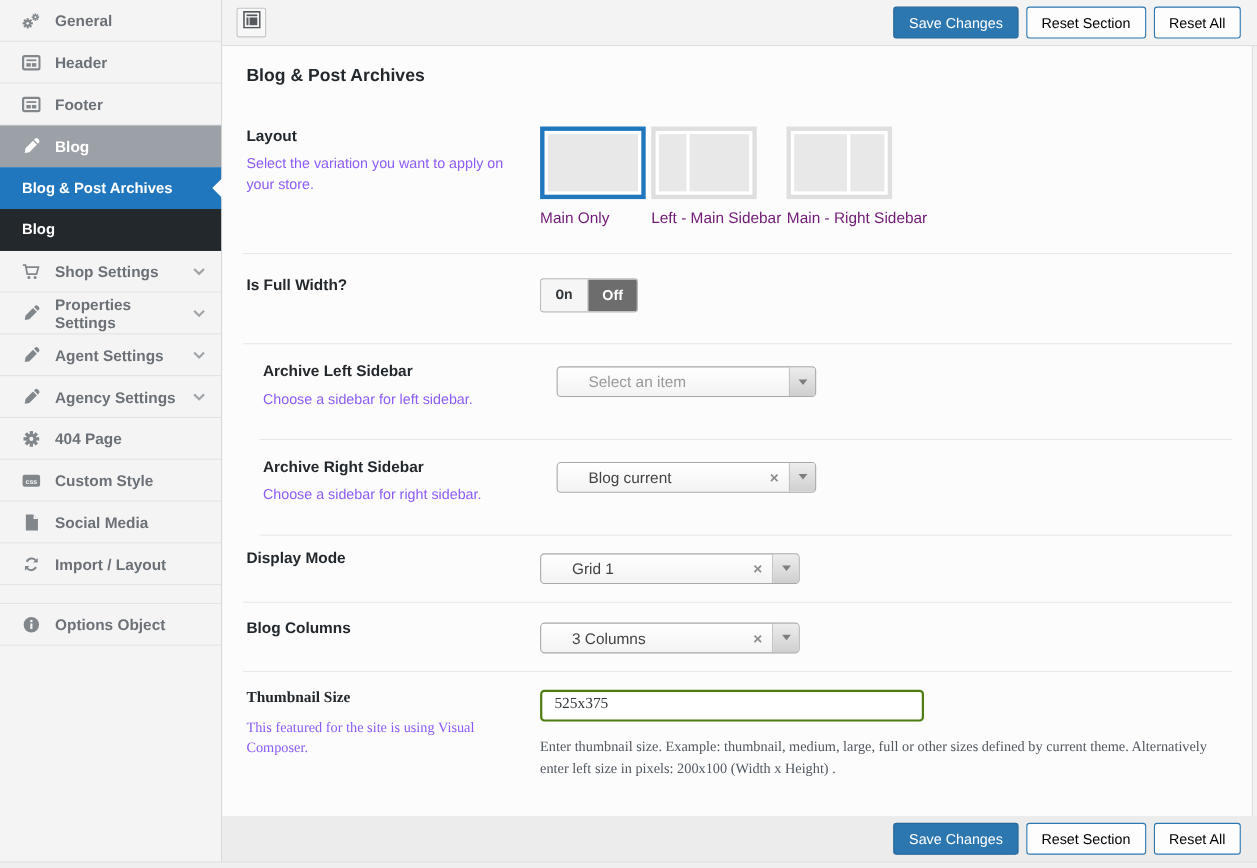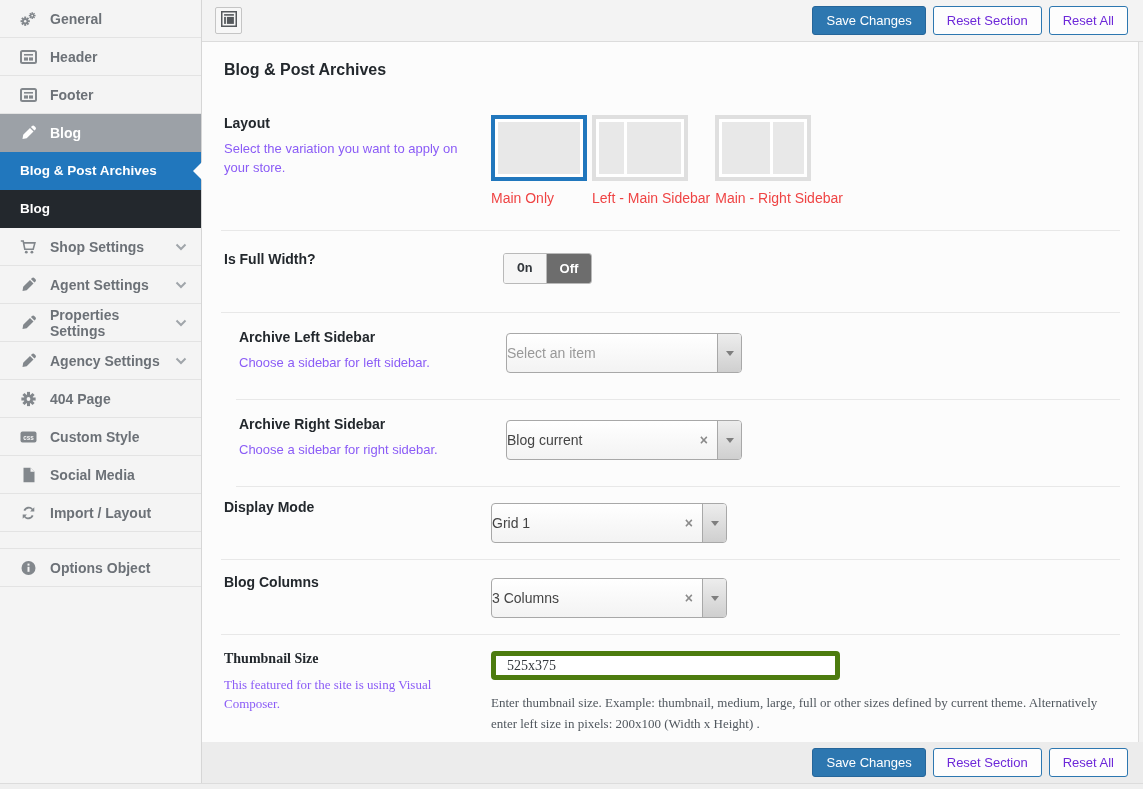--- a/index.html
+++ b/index.html
@@ -43,83 +43,83 @@
   .expand-btn {
     width:27px; height:27px; border:1px solid #c5c5c5; border-radius:2px;
     background:#f7f7f7; display:flex; align-items:center; justify-content:center; cursor:pointer;
   }
   .bar-buttons { margin-left:auto; display:flex; gap:7px; }
   .btn {
     font-family:inherit; font-size:13px; height:29px; padding:0 13px;
     border-radius:3px; cursor:pointer; line-height:27px;
   }
   .btn.primary { background:#2d77b0; border:1px solid #26669a; color:#fff; }
-  .btn.secondary { background:#fdfdfd; border:1px solid #2d77b0; color:#6d28d9; }
+  .btn.secondary { background:#fdfdfd; border:1px solid #2d77b0; color:#000000; }
 
   .content {
     flex:1; background:#fcfcfc; border-right:1px solid #ddd; margin-right:4px;
     padding:19px 18px 0 19px; overflow:hidden;
   }
   .page-title { font-size:16px; font-weight:700; color:#23282d; margin:0 0 14px 3px; }
 
   .field-row { display:flex; border-bottom:1px solid #e8e8e8; }
   .field-row.last { border-bottom:none;font-family:Liberation Serif, serif; }
   .label-col { width:270px; flex-shrink:0; padding:0 26px 0 3px; }
   .field-label { font-size:14px; font-weight:700; color:#23282d; margin-bottom:9px; }
   .field-desc { font-size:13px; color:#8b5cf6; line-height:1.45; }
   .control-col { flex:1; min-width:0; }
 
   .row-layout { padding:22px 0 24px; }
-  .row-fullwidth { padding:20px 0 28px;gap:12px; }
+  .row-fullwidth { padding:20px 0 28px; }
   .row-leftsb, .row-rightsb { padding:16px 0 26px;margin-left:15px; }
   .row-display { padding:12px 0 16px; }
   .row-columns { padding:14px 0 16px; }
   .row-thumb { padding:16px 0 30px; }
 
   
   .layout-options { display:flex; gap:5px; }
   .layout-option { cursor:pointer; }
   .layout-thumb {
     width:96px; height:66px; border:4px solid #dfdfdf; background:#fff;
     padding:3px; display:flex; gap:3px;
   }
   .layout-option.selected .layout-thumb { border-color:#2177bd; }
   .layout-thumb .pane { background:#e8e8e8; height:100%; flex:1; }
   .layout-thumb .pane.narrow { flex:0 0 30%; }
   .layout-thumb .pane.wide { flex:0 0 58%; }
-  .layout-caption { font-size:14px; color:#ef4444; margin-top:9px; white-space:nowrap; }
+  .layout-caption { font-size:14px; color:#701a75; margin-top:9px; white-space:nowrap; }
 
   
   .btnset { display:inline-flex; border:1px solid #b9b9b9; border-radius:3px; overflow:hidden; margin-top:2px; }
   .btnset .opt { padding:0 13px; height:29px; line-height:29px; font-size:13px; font-weight:700; cursor:pointer; }
   .btnset .opt.on { background:#f6f6f6; color:#32373c; border-right:1px solid #b9b9b9;font-family:Liberation Mono, monospace; }
   .btnset .opt.selected { background:#6d6d6d; color:#fff; }
 
   
   .select2 {
-    width:236px; height:40px; margin-top:4px; position:relative;
+    width:236px; height:28px; margin-top:4px; position:relative;
     border:1px solid #a8a8a8; border-radius:4px;
     background:linear-gradient(#ffffff, #f3f3f3);
-    display:flex; align-items:center; padding-left:0; font-size:14px; cursor:pointer;
+    display:flex; align-items:center; padding-left:28px; font-size:14px; cursor:pointer;
   }
   .select2 .val { color:#444; }
   .select2 .val.placeholder { color:#999; }
   .select2 .clear {
     position:absolute; right:33px; color:#8b8b8b; font-weight:700; font-size:14px; cursor:pointer;
   }
   .select2 .arrow-btn {
     position:absolute; right:0; top:0; bottom:0; width:24px;
     border-left:1px solid #a8a8a8; border-radius:0 3px 3px 0;
     background:linear-gradient(#ededed, #cfcfcf);
     display:flex; align-items:center; justify-content:center; cursor:pointer;
   }
   .tri-down { width:0; height:0; border-left:4px solid transparent; border-right:4px solid transparent; border-top:5px solid #7e7e7e; }
 
   .text-input {
-    width:349px; height:29px; border:5px solid #4d7c0f; border-radius:4px;
+    width:349px; height:29px; border:2px solid #4d7c0f; border-radius:4px;
     padding:0 11px; font-size:14px; color:#32373c; background:#fff; font-family:inherit;
   }
   .help-text { font-size:13px; color:#50575e; line-height:1.6; margin-top:13px; max-width:618px; }
 
   .footerbar {
     height:41px; flex-shrink:0; background:#ececec;
     display:flex; align-items:center; padding:0 15px;
   }
   .bottom-strip { height:6px; background:#efefef; border-top:1px solid #dcdcdc; }
 
@@ -217,35 +217,35 @@
           </svg>
       </span>
     </div>
 
     <div class="sb-item">
       <span class="icon">
         <svg width="17" height="16" viewBox="0 0 16 16">
             <path class="ink" d="M11.3 1.2a1.9 1.9 0 0 1 2.7 0l.8.8a1.9 1.9 0 0 1 0 2.7l-.9.9-3.5-3.5zM9.5 3l3.5 3.5-6.8 6.8L2 14l.7-4.2z"></path>
           </svg>
       </span>
-      <span>Agent Settings</span>
+      <span>Properties Settings</span>
       <span class="chev">
         <svg width="12" height="8" viewBox="0 0 12 8">
             <path d="M1.5 1.5 6 6l4.5-4.5" fill="none" stroke="#a0a5aa" stroke-width="2"></path>
           </svg>
       </span>
     </div>
 
     <div class="sb-item">
       <span class="icon">
         <svg width="17" height="16" viewBox="0 0 16 16">
             <path class="ink" d="M11.3 1.2a1.9 1.9 0 0 1 2.7 0l.8.8a1.9 1.9 0 0 1 0 2.7l-.9.9-3.5-3.5zM9.5 3l3.5 3.5-6.8 6.8L2 14l.7-4.2z"></path>
           </svg>
       </span>
-      <span>Properties Settings</span>
+      <span>Agent Settings</span>
       <span class="chev">
         <svg width="12" height="8" viewBox="0 0 12 8">
             <path d="M1.5 1.5 6 6l4.5-4.5" fill="none" stroke="#a0a5aa" stroke-width="2"></path>
           </svg>
       </span>
     </div>
 
     <div class="sb-item">
       <span class="icon">
         <svg width="17" height="16" viewBox="0 0 16 16">

